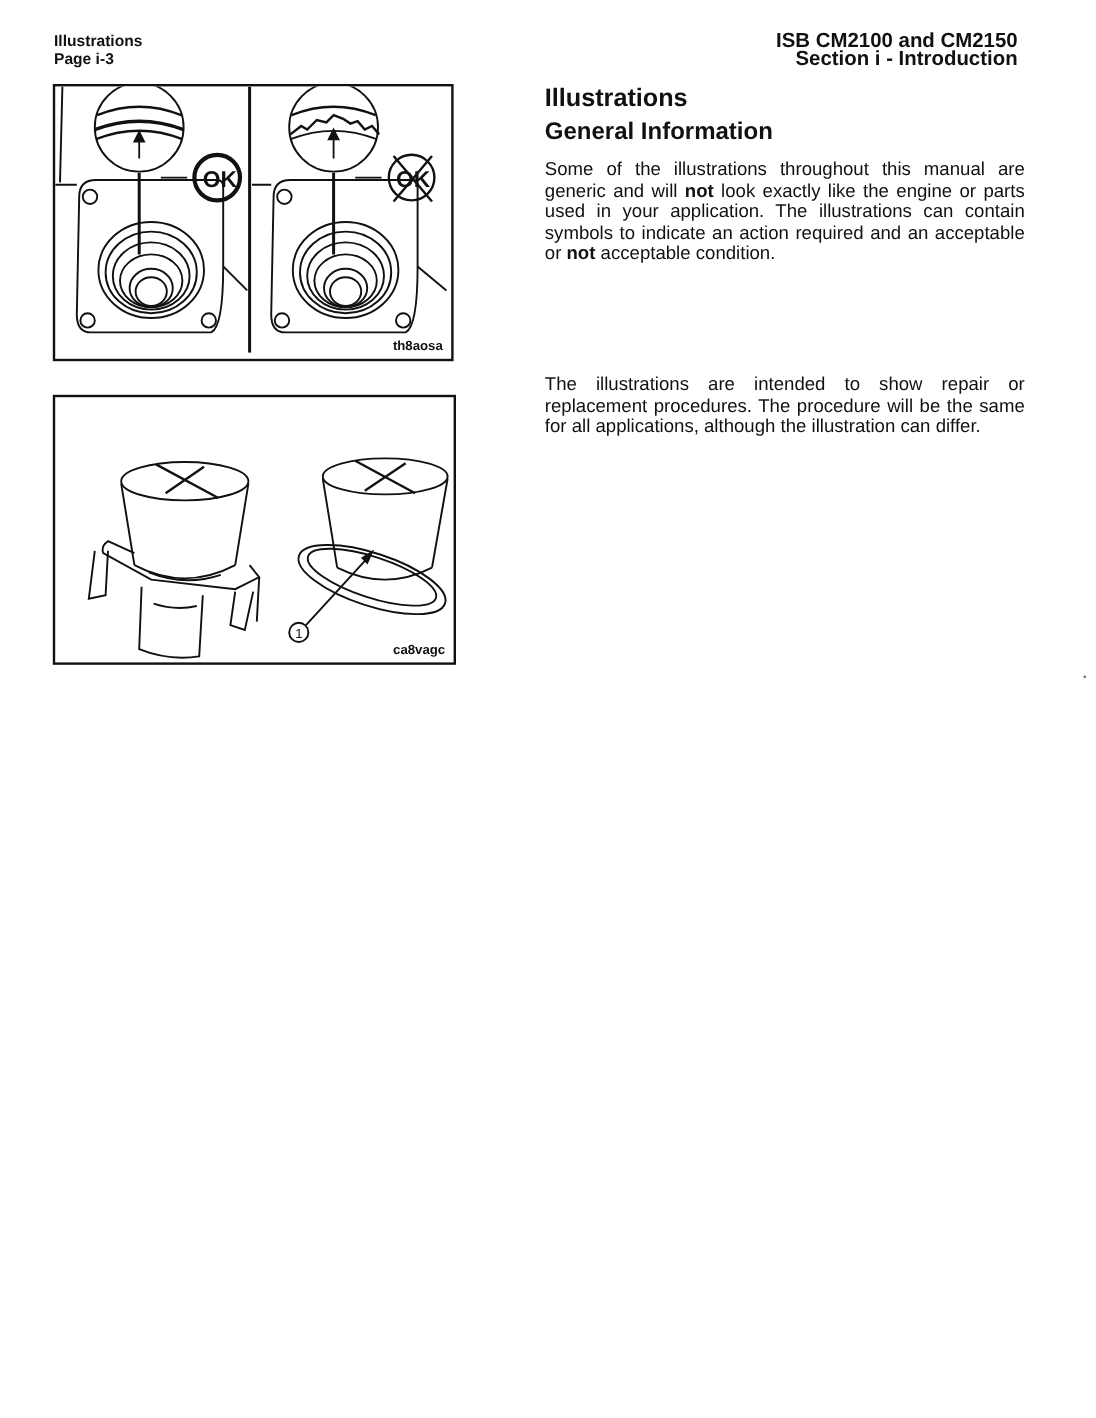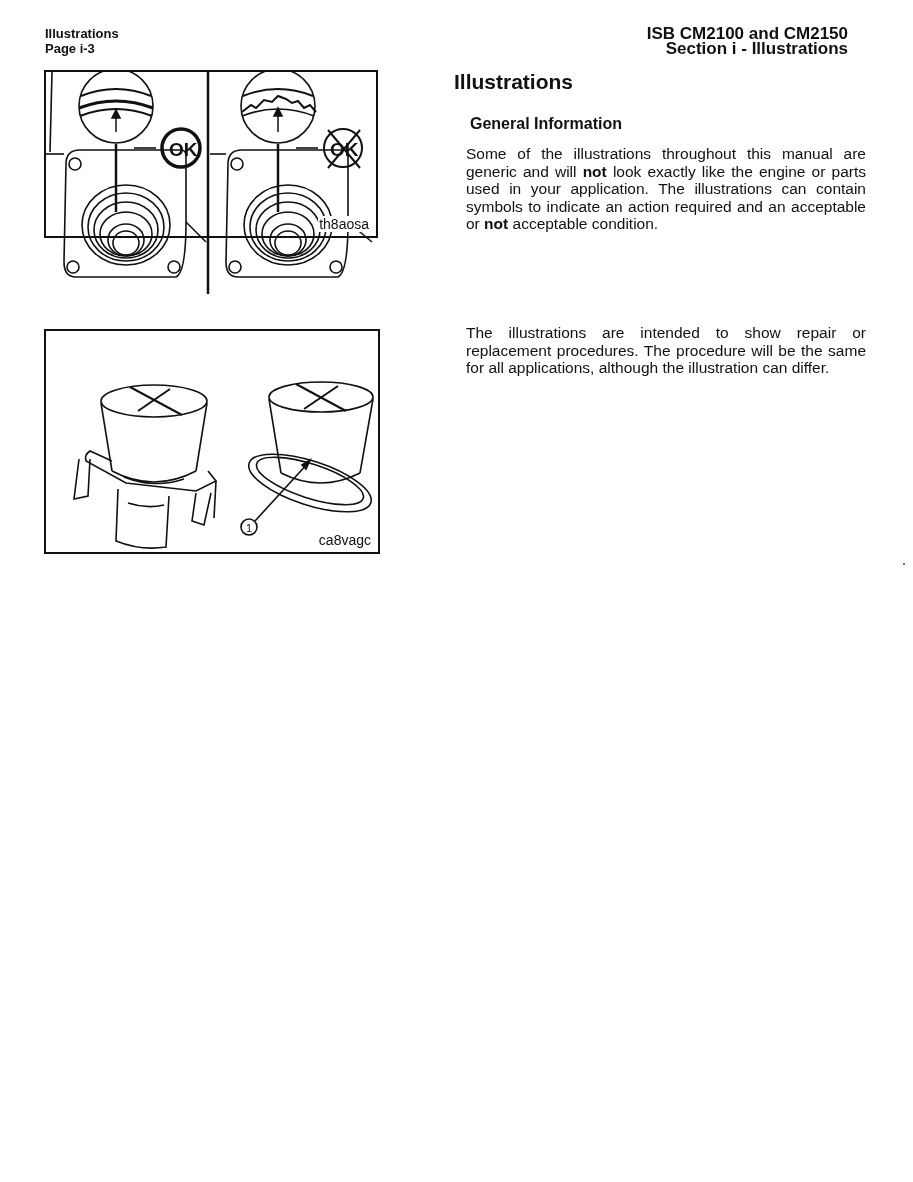--- a/index.html
+++ b/index.html
@@ -3,42 +3,42 @@
 <meta charset="utf-8">
 <style>
   html, body { margin: 0; padding: 0; background: #ffffff; }
   body {
     width: 913px; height: 1182px; position: relative; overflow: hidden;
     font-family: "Liberation Sans", "DejaVu Sans", sans-serif; color: #111;
   }
   .hdr-left { position: absolute; left: 45px; top: 26px; font-weight: bold; font-size: 13px; line-height: 15px; }
   .hdr-right { position: absolute; right: 65px; top: 26px; font-weight: bold; font-size: 17px; line-height: 15px; text-align: right; }
   .fig { position: absolute; border: 2px solid #111; background: #fff; box-sizing: border-box; }
-  .fig1 { left: 44px; top: 70px; width: 334px; height: 168px; }
+  .fig1 { left: 44px; top: 70px; width: 334px; height: 231px; }
   .fig2 { left: 44px; top: 329px; width: 336px; height: 225px; }
   .fig svg { position: absolute; left: 0; top: 0; }
-  .figcode { position: absolute; right: 6px; bottom: 4px; font-size: 14px; font-weight: normal; color: #111; background: #fff; padding: 0 1px; }
+  .figcode { position: absolute; right: 6px; bottom: 4px; font-size: 11px; font-weight: bold; color: #111; background: #fff; padding: 0 1px; }
   .text-col { position: absolute; left: 454px; width: 400px; }
   .h1 { position: absolute; left: 454px; top: 70px; font-size: 21px; font-weight: bold; margin: 0; }
-  .h2 { position: absolute; left: 454px; top: 99px; font-size: 16px; font-weight: bold; margin: 16px; }
-  .para { font-size: 15.5px; line-height: 17.5px; text-align: justify; margin: 12px; }
+  .h2 { position: absolute; left: 454px; top: 99px; font-size: 20px; font-weight: bold; margin: 0; }
+  .para { font-size: 15.5px; line-height: 17.5px; text-align: justify; margin: 0; }
   .p1 { top: 133px; }
   .p2 { top: 312px; }
   .speck { position: absolute; left: 903px; top: 563px; width: 2px; height: 2px; background: #777; }
 </style>
 </head>
 <body>
 
 <div class="hdr-left">
   <div>Illustrations</div>
   <div>Page i-3</div>
 </div>
 <div class="hdr-right">
   <div>ISB CM2100 and CM2150</div>
-  <div>Section i - Illustrations</div>
+  <div>Section i - Introduction</div>
 </div>
 
 <div class="fig fig1">
   <svg width="330" height="222" viewBox="0 0 330 222">
     <g fill="none" stroke="#111" stroke-width="1.6">
 
       <line x1="162" y1="0" x2="162" y2="222" stroke-width="2.5"></line>
 
       <line x1="6" y1="0" x2="4" y2="80"></line>
       <line x1="0" y1="82" x2="18" y2="82"></line>

